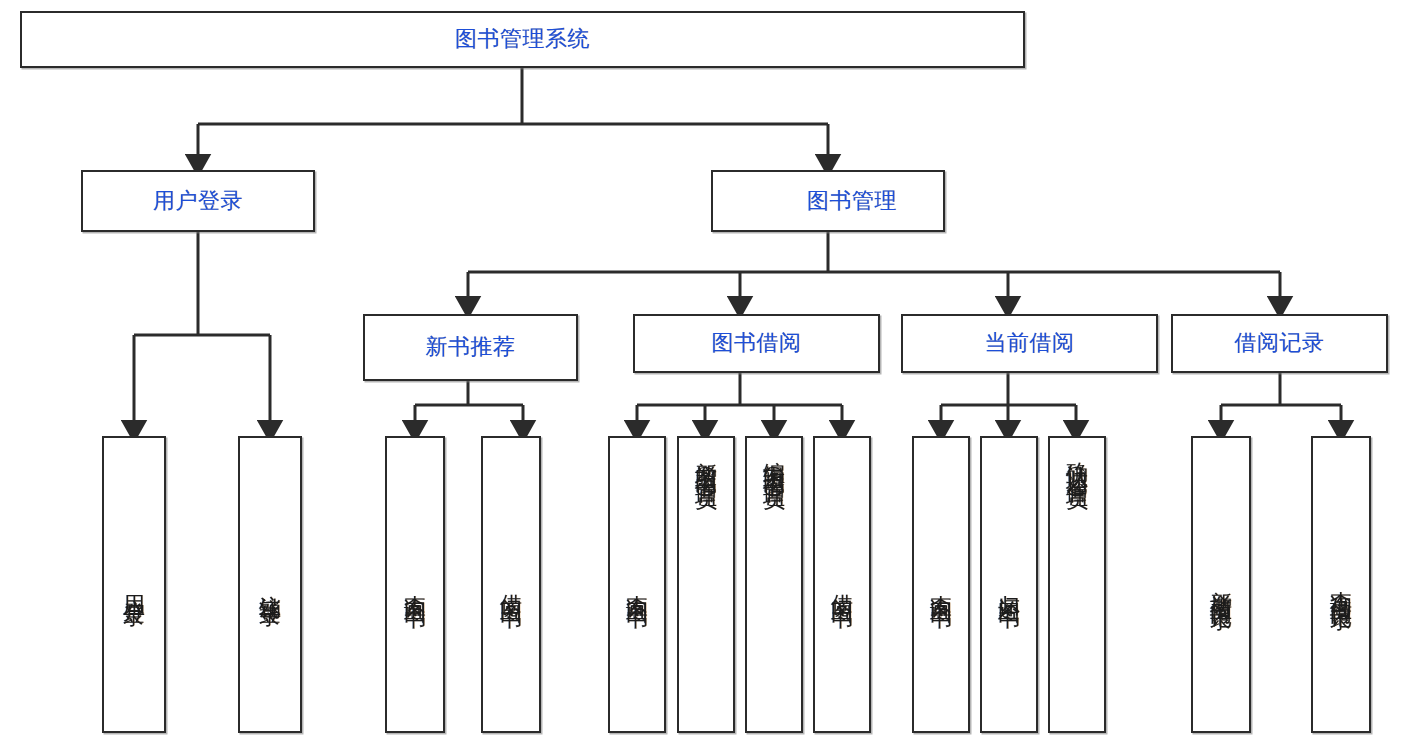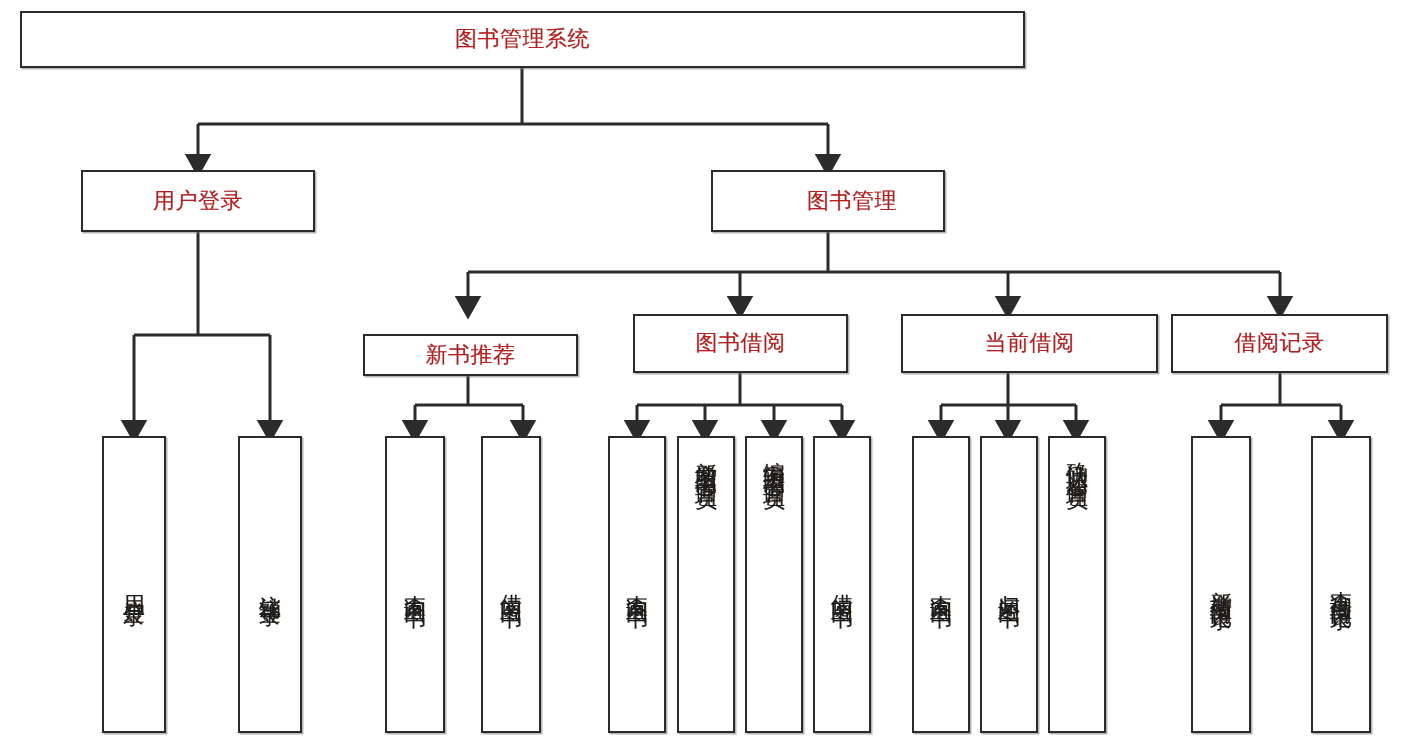--- a/index.html
+++ b/index.html
@@ -31,21 +31,21 @@
     box-sizing: border-box;
     background: #ffffff;
     border: 2px solid #2b2b2b;
     display: flex;
     align-items: center;
     justify-content: center;
     box-shadow: 1.5px 1.5px 0 rgba(120,120,120,0.55);
   }
   .node-label-h {
     font-size: 22px;
-    color: #b91c1c;
+    color: #1d4ed8;
     line-height: 1.1;
     letter-spacing: 0.5px;
     white-space: nowrap;
     text-shadow: 0.6px 0 0 rgba(190,120,40,0.35), -0.6px 0 0 rgba(60,120,200,0.30);
   }
   .node-label-v {
     font-size: 22px;
     color: #1c1c1c;
     writing-mode: vertical-rl;
     text-orientation: upright;
@@ -138,25 +138,25 @@
   </div>
 
   <div class="node-box" style="left:81px; top:170px; width:234px; height:62px;">
     <span class="node-label-h">用户登录</span>
   </div>
 
   <div class="node-box" style="left:711px; top:170px; width:234px; height:62px;padding-left:48px;">
     <span class="node-label-h">图书管理</span>
   </div>
 
-  <div class="node-box" style="left:363px; top:314px; width:215px; height:42px;margin-top:20px;">
+  <div class="node-box" style="left:363px; top:314px; width:215px; height:67px;">
     <span class="node-label-h">新书推荐</span>
   </div>
 
-  <div class="node-box" style="left:633px; top:314px; width:215px; height:59px;">
+  <div class="node-box" style="left:633px; top:314px; width:247px; height:59px;">
     <span class="node-label-h">图书借阅</span>
   </div>
 
   <div class="node-box" style="left:901px; top:314px; width:257px; height:59px;">
     <span class="node-label-h">当前借阅</span>
   </div>
 
   <div class="node-box" style="left:1171px; top:314px; width:217px; height:59px;">
     <span class="node-label-h">借阅记录</span>
   </div>

